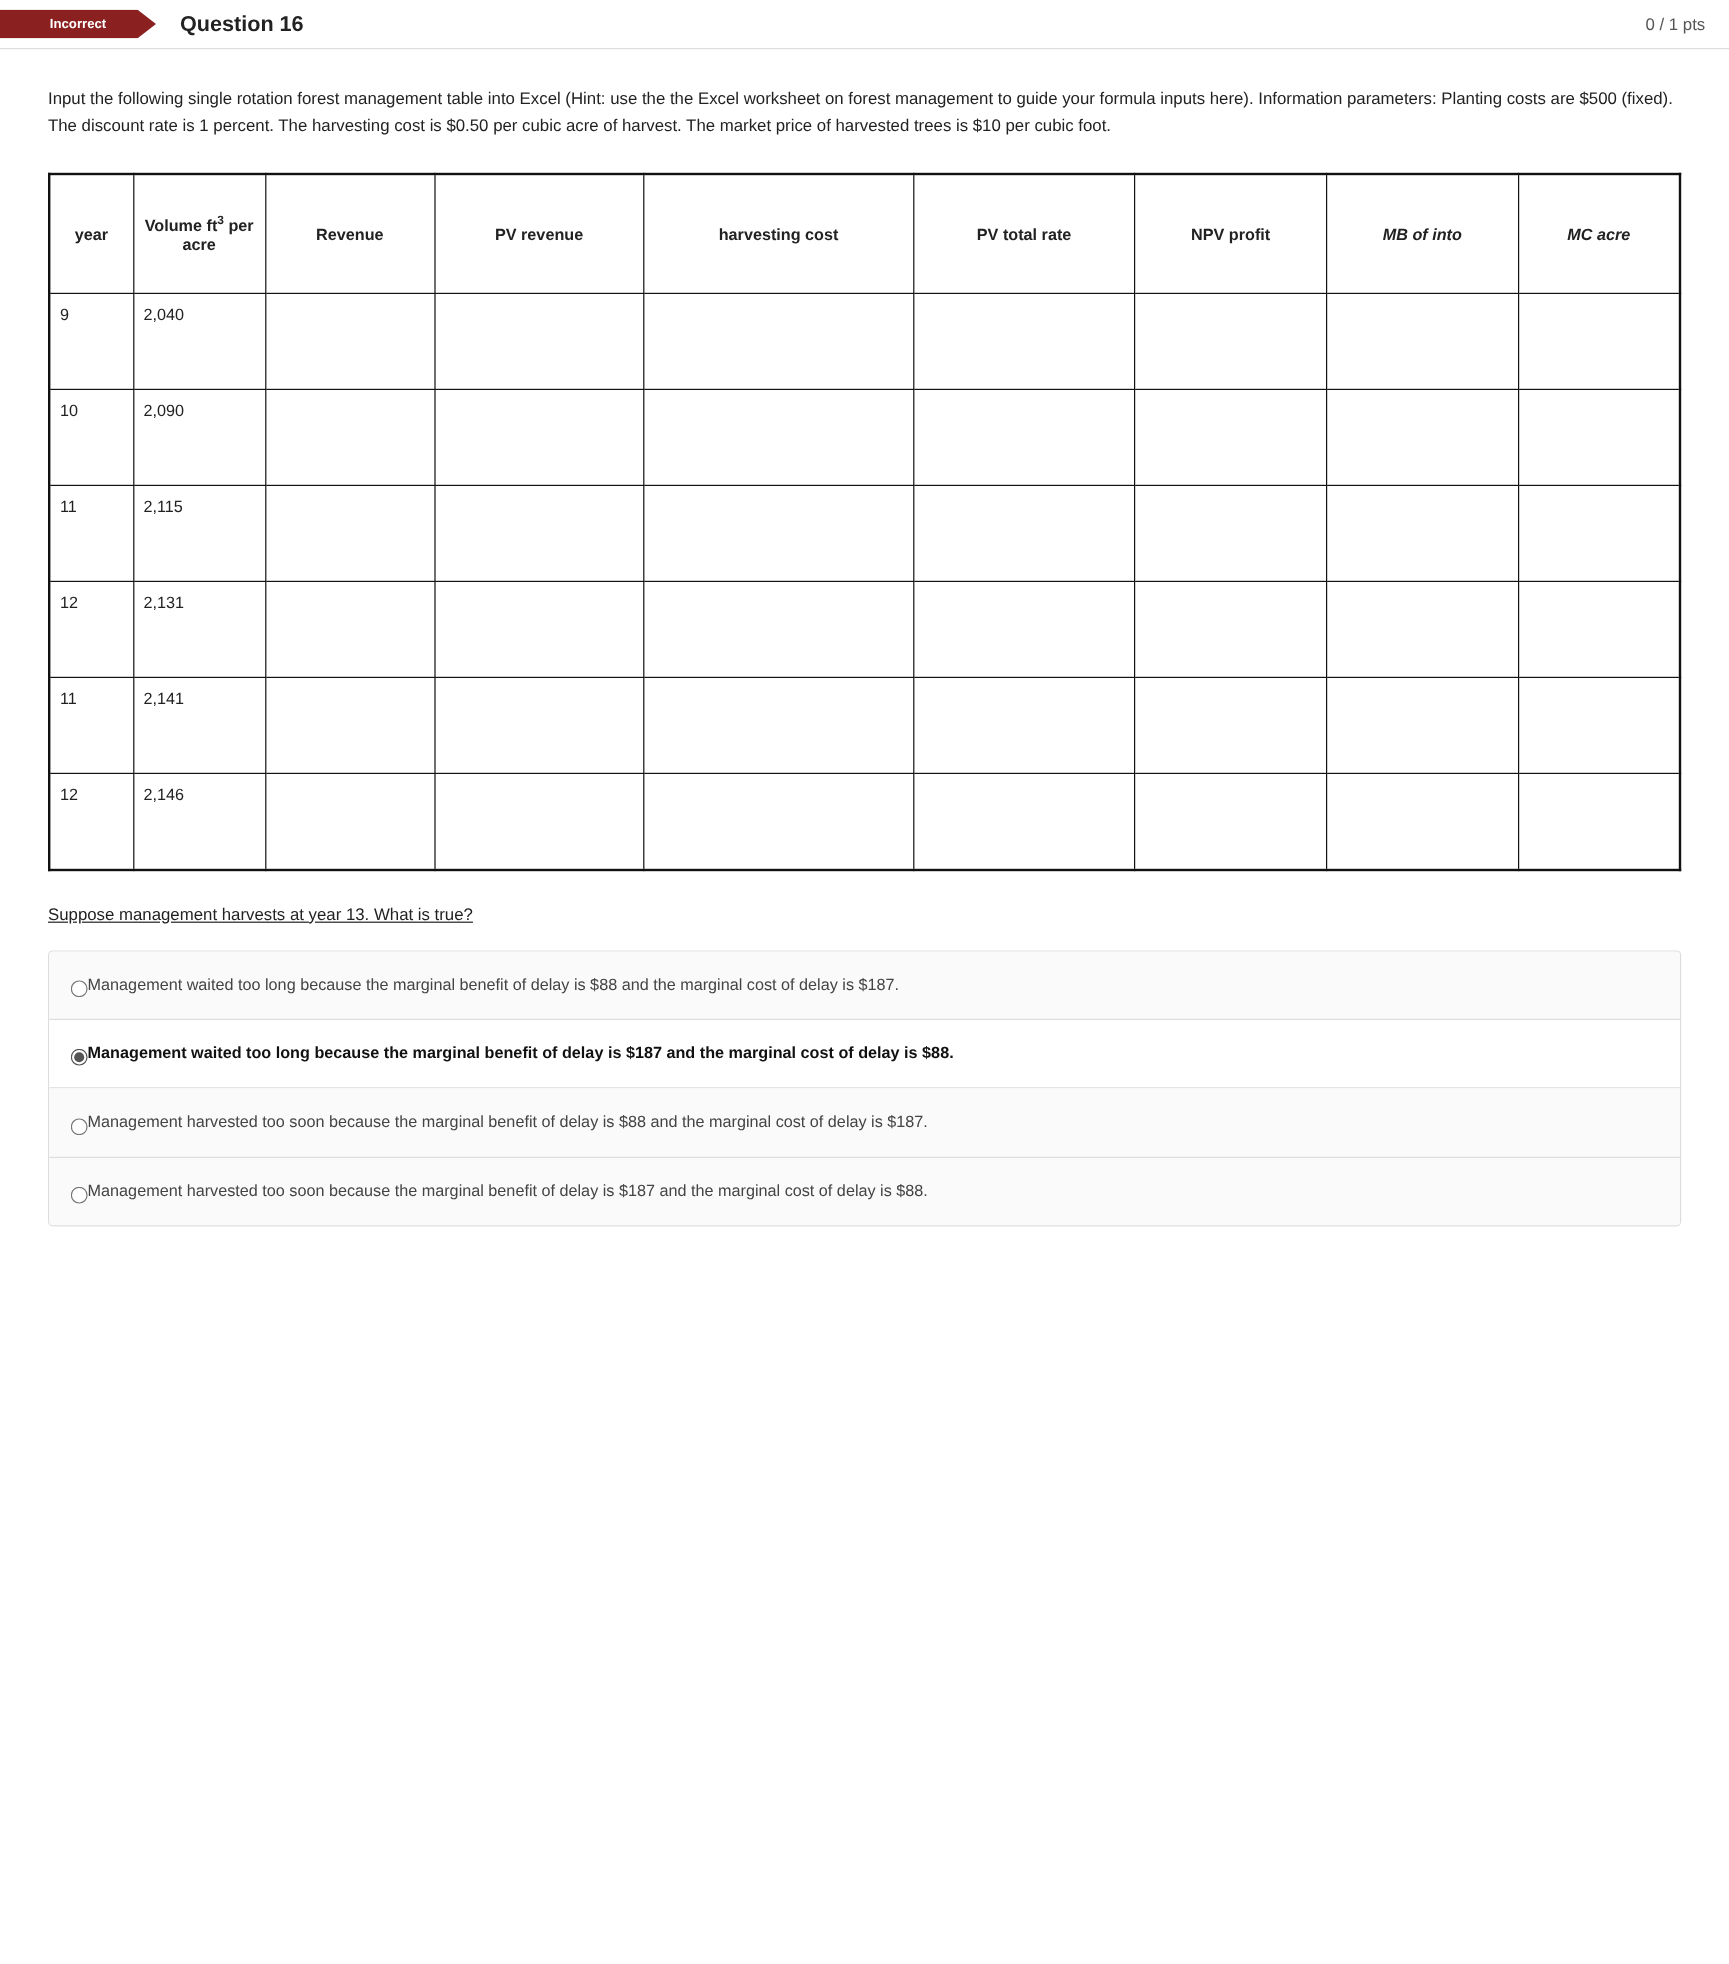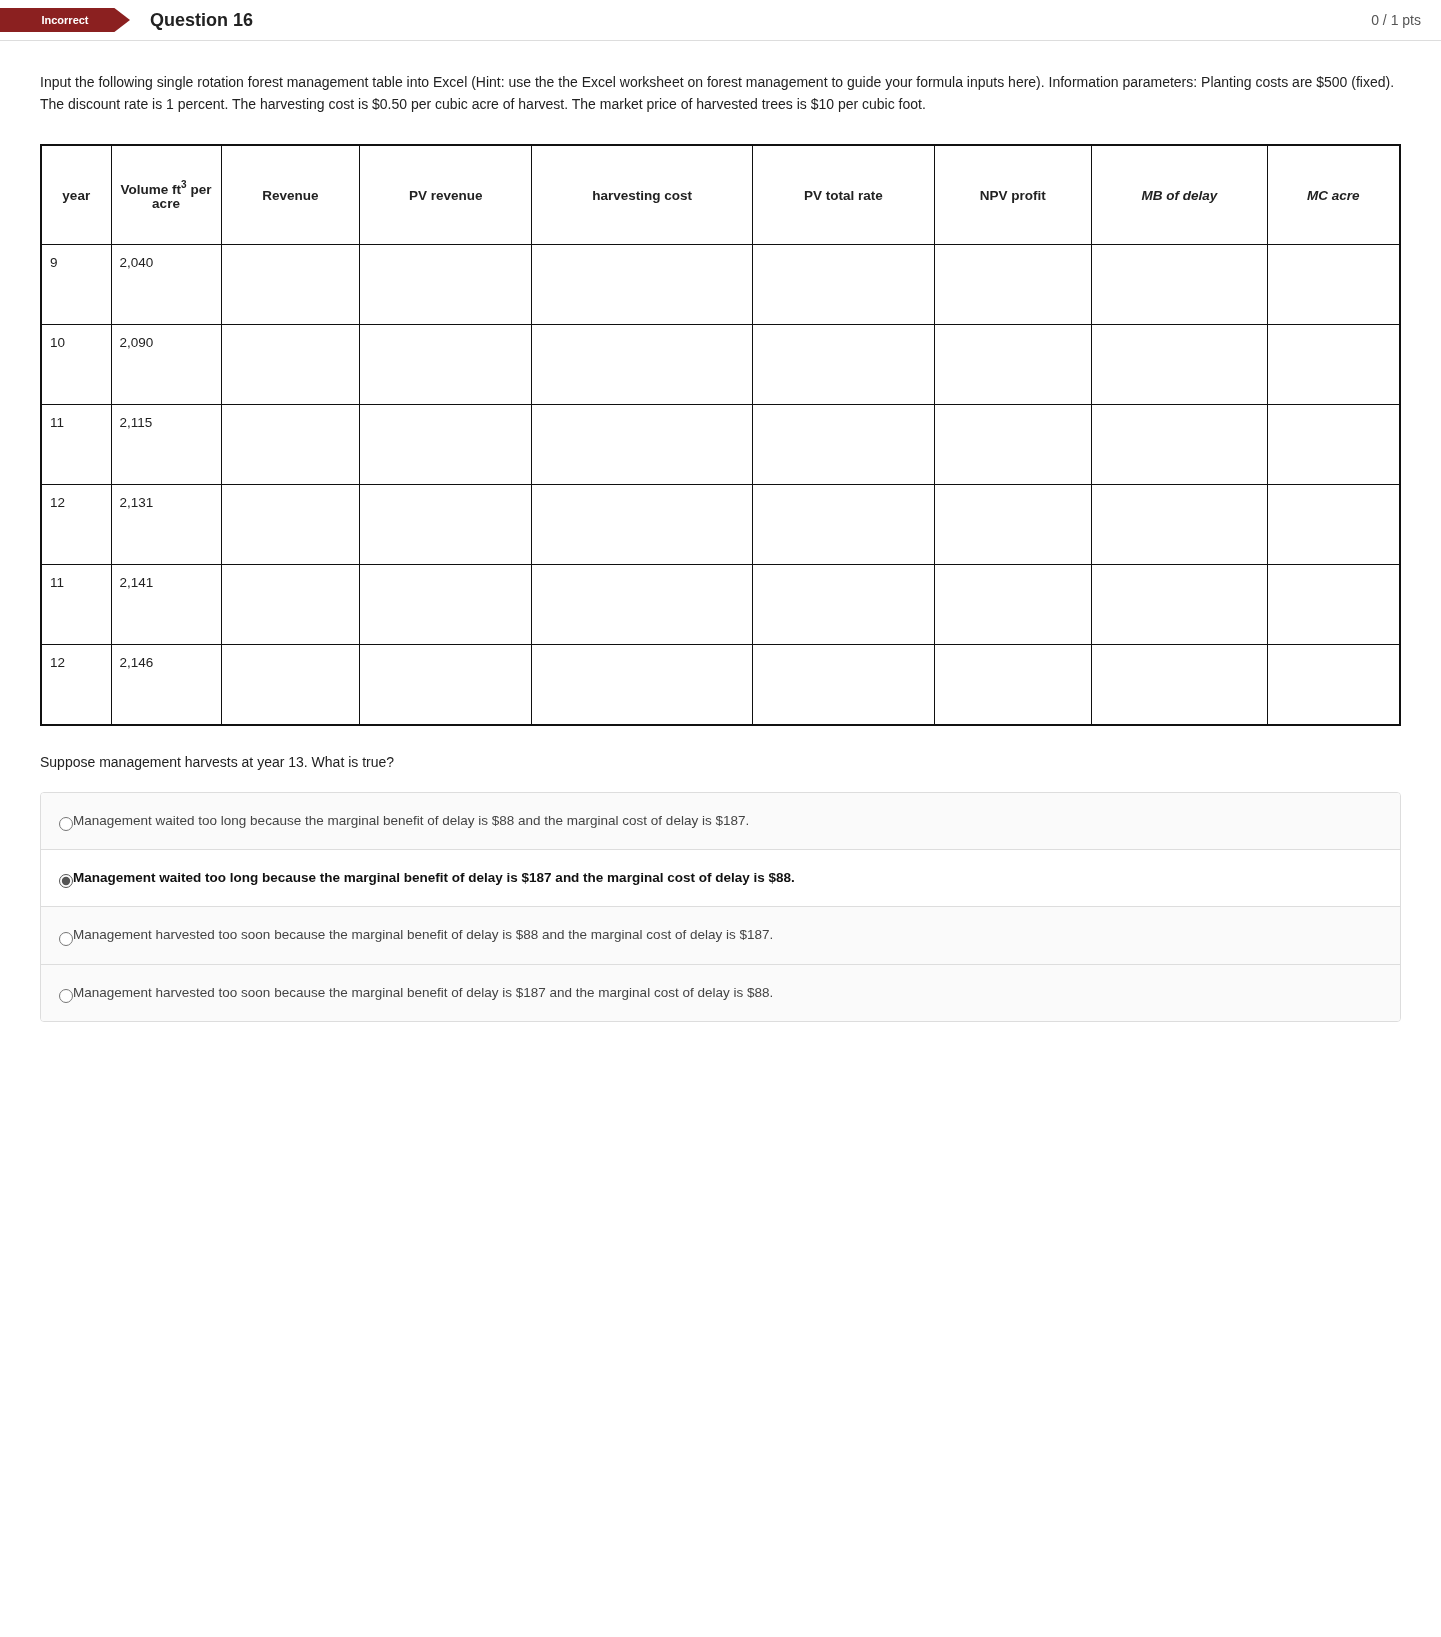--- a/index.html
+++ b/index.html
@@ -91,20 +91,21 @@
     }
     .forest-table td:nth-child(2),
     .forest-table th:nth-child(2) {
       width: 110px;
     }
     
     .question-text {
       font-size: 14px;
       margin-bottom: 22px;
       color: #222;
+      text-decoration: underline;
     }
     
     .answer-choices {
       border: 1px solid #ddd;
       border-radius: 4px;
       overflow: hidden;
     }
     .answer-option {
       display: flex;
       align-items: flex-end;
@@ -155,21 +156,21 @@
     <table class="forest-table">
       <thead>
         <tr>
           <th>year</th>
           <th>Volume ft<sup>3</sup> per acre</th>
           <th>Revenue</th>
           <th>PV revenue</th>
           <th>harvesting cost</th>
           <th>PV total rate</th>
           <th>NPV profit</th>
-          <th><em><strong>MB of delay</strong></em></th>
+          <th><em><strong>MB of into</strong></em></th>
           <th><em><strong>MC acre</strong></em></th>
         </tr>
       </thead>
       <tbody id="table-body">
       <tr>
             <td>9</td>
             <td>2,040</td>
             <td></td>
             <td></td>
             <td></td>

